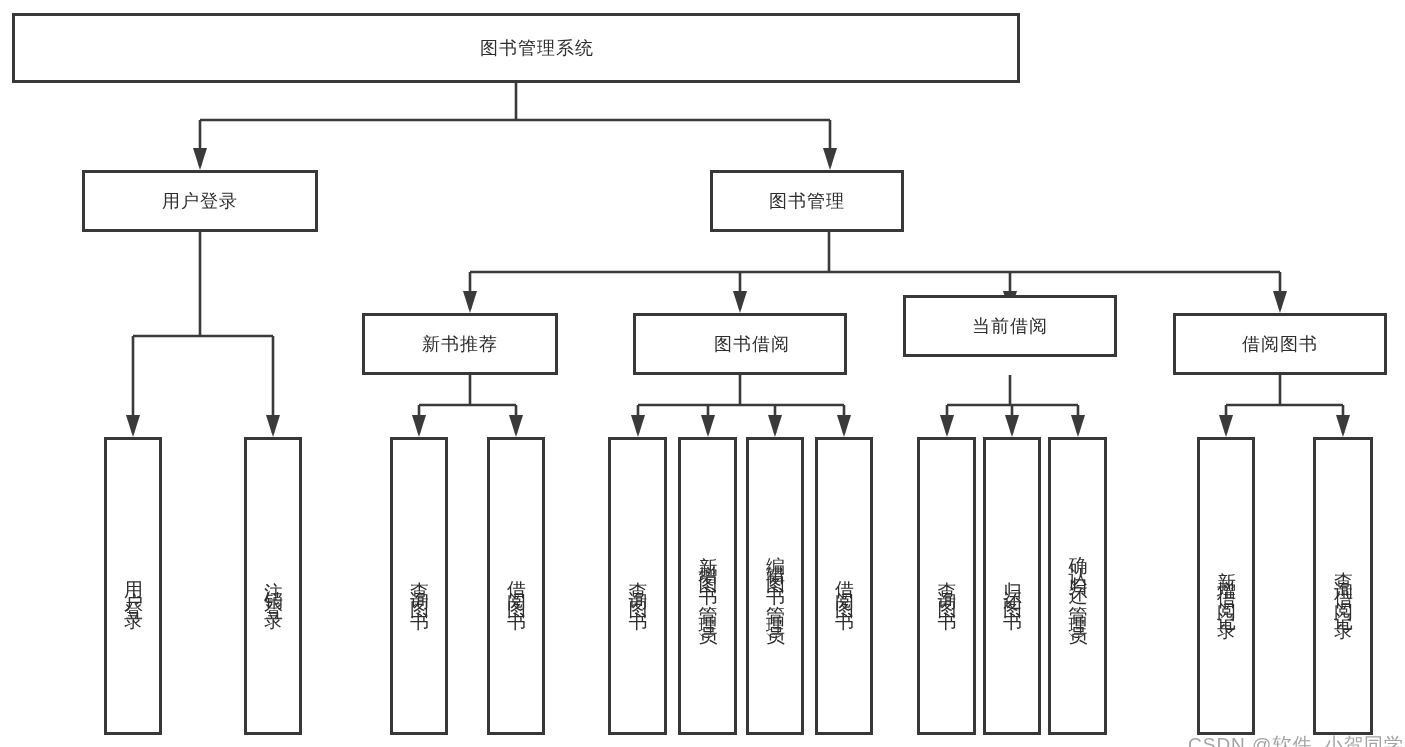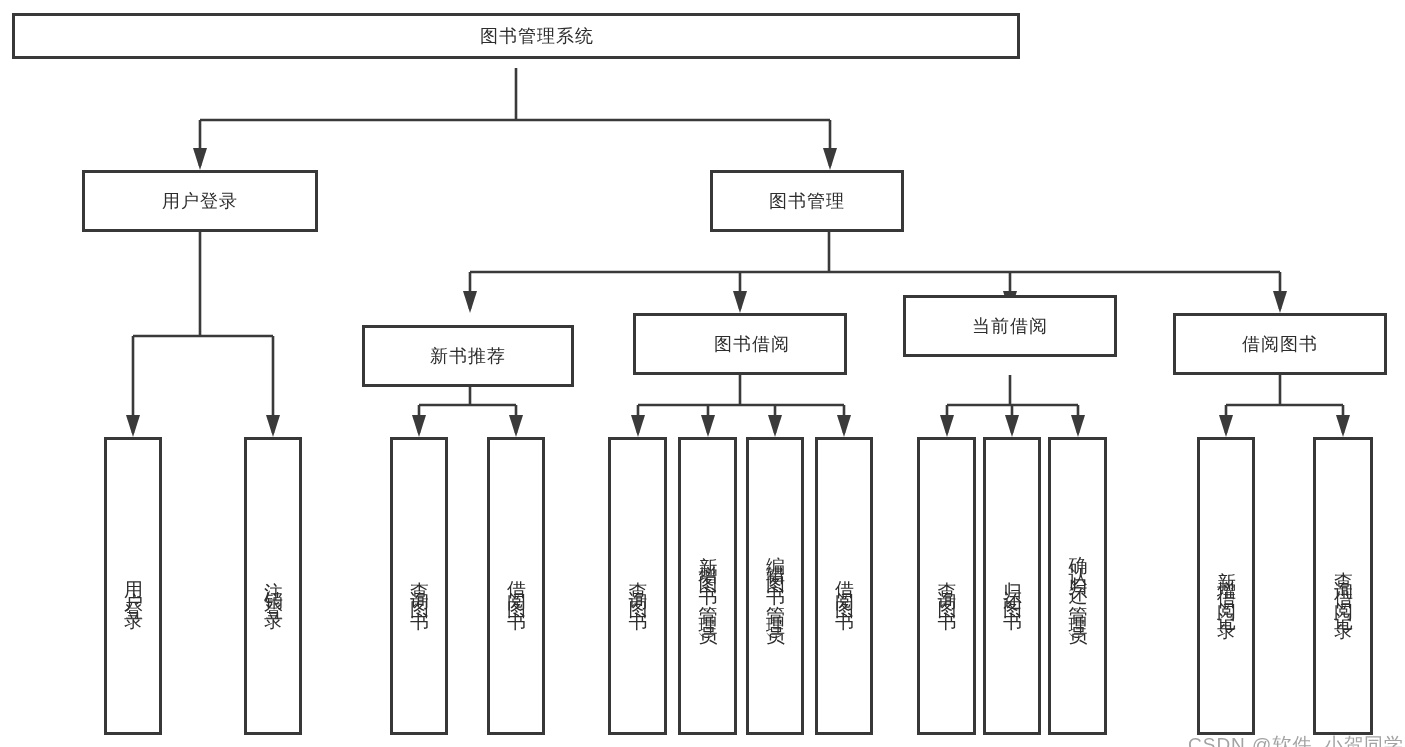--- a/index.html
+++ b/index.html
@@ -68,32 +68,32 @@
     <path d="M1010 375 V405 M947 405 H1078 M947 405 V433 M1012 405 V433 M1078 405 V433"></path>
     <polygon points="940,415 954,415 947,437"></polygon>
     <polygon points="1005,415 1019,415 1012,437"></polygon>
     <polygon points="1071,415 1085,415 1078,437"></polygon>
 
     <path d="M1280 375 V405 M1226 405 H1343 M1226 405 V433 M1343 405 V433"></path>
     <polygon points="1219,415 1233,415 1226,437"></polygon>
     <polygon points="1336,415 1350,415 1343,437"></polygon>
   </svg>
 
-  <div class="node h-node" style="left:12px;top:13px;width:1008px;height:46px;padding-left:42px;">
+  <div class="node h-node" style="left:12px;top:13px;width:1008px;height:70px;padding-left:42px;">
     <span>图书管理系统</span>
   </div>
 
   <div class="node h-node" style="left:82px;top:170px;width:236px;height:62px;">
     <span>用户登录</span>
   </div>
   <div class="node h-node" style="left:710px;top:170px;width:194px;height:62px;">
     <span>图书管理</span>
   </div>
 
-  <div class="node h-node" style="left:362px;top:313px;width:212px;height:62px;margin-top:12px;">
+  <div class="node h-node" style="left:362px;top:313px;width:196px;height:62px;">
     <span>新书推荐</span>
   </div>
   <div class="node h-node" style="left:633px;top:313px;width:214px;height:62px;padding-left:24px;">
     <span>图书借阅</span>
   </div>
   <div class="node h-node" style="left:903px;top:295px;width:214px;height:62px;">
     <span>当前借阅</span>
   </div>
   <div class="node h-node" style="left:1173px;top:313px;width:214px;height:62px;">
     <span>借阅图书</span>

